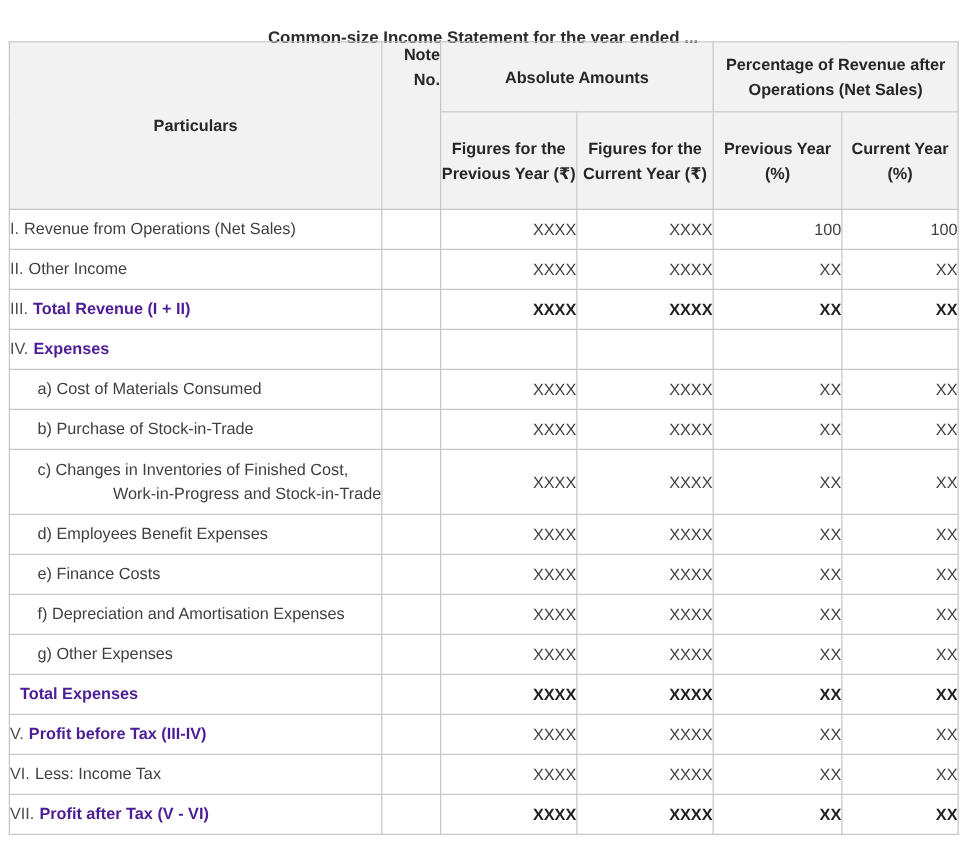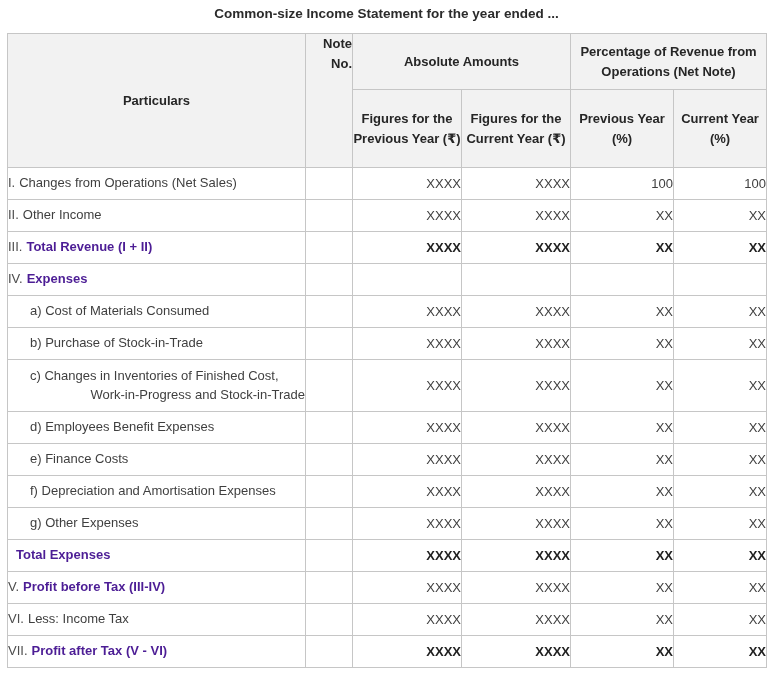--- a/index.html
+++ b/index.html
@@ -10,21 +10,21 @@
   }
   .page {
     position: relative;
     width: 773px;
     height: 674px;
     background: #ffffff;
     overflow: hidden;
   }
   .title {
     position: absolute;
-    top: 6px;
+    top: 22px;
     left: 0;
     width: 100%;
     text-align: center;
     font-size: 13.5px;
     font-weight: bold;
     color: #2b2b2b;
   }
   table.income {
     position: absolute;
     left: 7px;
@@ -96,32 +96,32 @@
         <col style="width:109px">
         <col style="width:109px">
         <col style="width:103px">
         <col style="width:93px">
     </colgroup>
     <thead>
       <tr class="h1">
         <th rowspan="2">Particulars</th>
         <th rowspan="2" class="note-h">Note No.</th>
         <th colspan="2">Absolute Amounts</th>
-        <th colspan="2">Percentage of Revenue from Operations (Net Note)</th>
+        <th colspan="2">Percentage of Revenue after Operations (Net Sales)</th>
       </tr>
       <tr class="h2">
         <th>Figures for the Previous Year (₹)</th>
         <th>Figures for the Current Year (₹)</th>
         <th>Previous Year (%)</th>
         <th>Current Year (%)</th>
       </tr>
     </thead>
     <tbody>
       <tr>
-        <td class="c-label"><span class="pre">I.</span><span class="txt">Changes from Operations (Net Sales)</span></td>
+        <td class="c-label"><span class="pre">I.</span><span class="txt">Revenue from Operations (Net Sales)</span></td>
         <td class="c-note"></td>
         <td class="c-val">XXXX</td>
         <td class="c-val">XXXX</td>
         <td class="c-val">100</td>
         <td class="c-val">100</td>
       </tr>
       <tr>
         <td class="c-label"><span class="pre">II.</span><span class="txt">Other Income</span></td>
         <td class="c-note"></td>
         <td class="c-val">XXXX</td>

